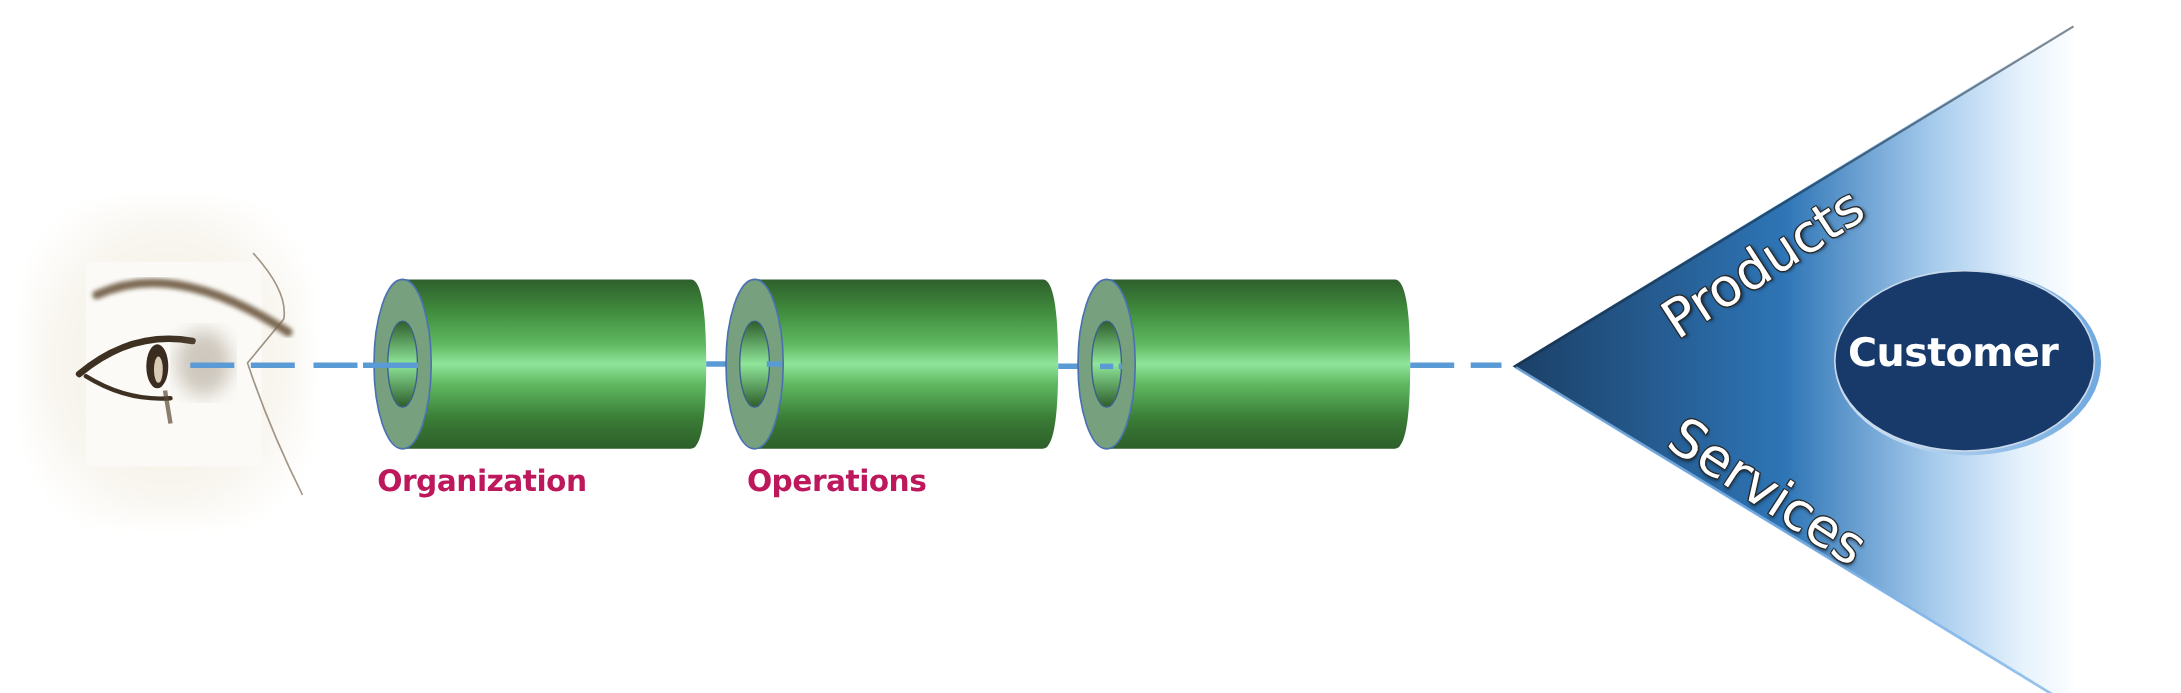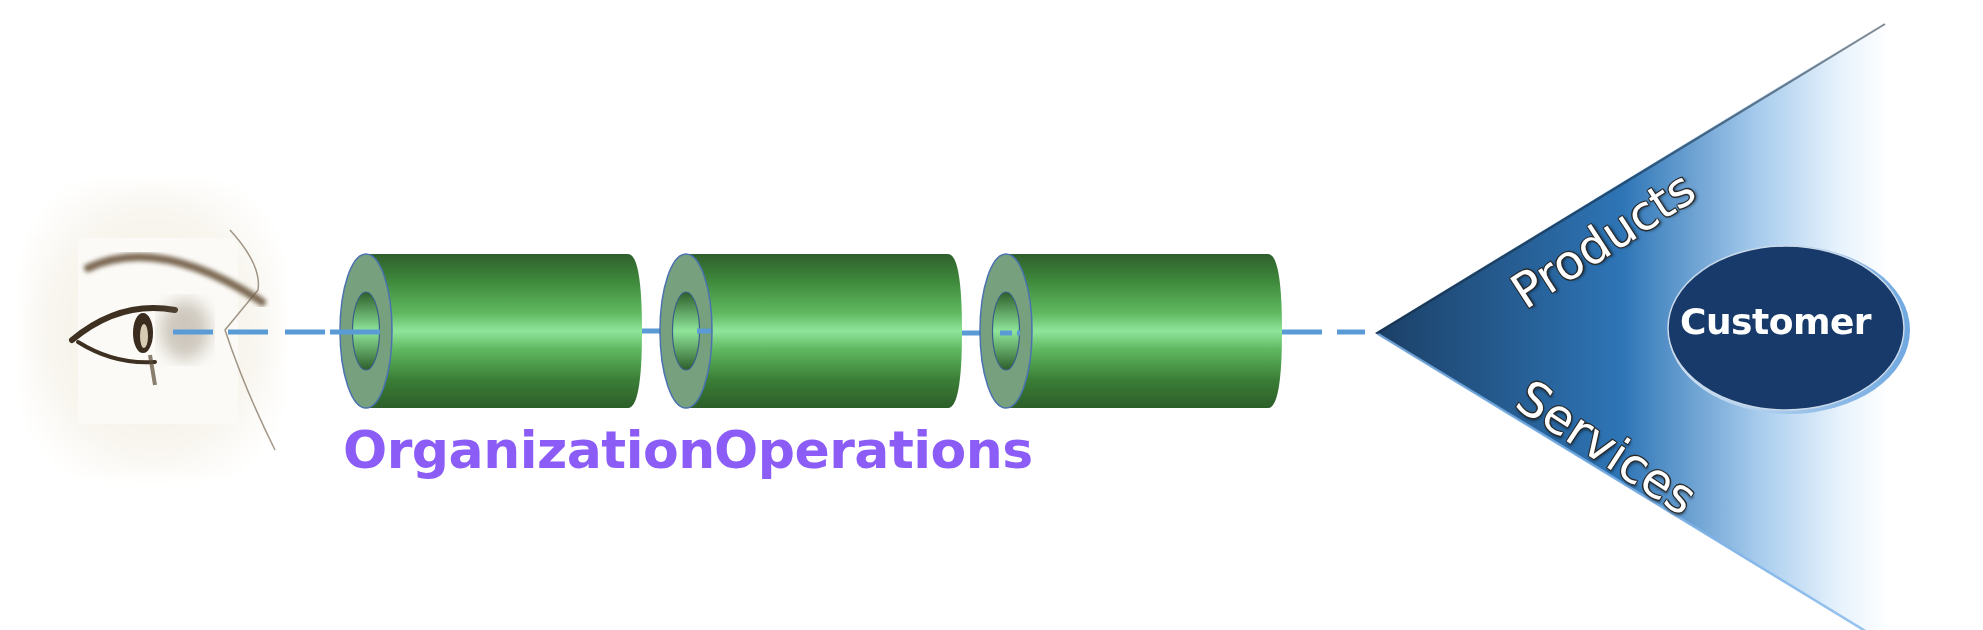--- a/index.html
+++ b/index.html
@@ -1,18 +1,18 @@
 <!DOCTYPE html>
 <html><head>
 <meta charset="utf-8">
 <style>
   html, body { margin: 0; padding: 0; background: #ffffff; }
   body { width: 1983px; height: 630px; overflow: hidden; position: relative; font-family: "Liberation Sans", sans-serif; }
   #stage { position: absolute; left: 0; top: 0; width: 1983px; height: 630px; }
-  .label { position: absolute; font-family: "DejaVu Sans", "Liberation Sans", sans-serif; font-weight: bold; color: #8b5cf6; font-size: 52px; letter-spacing: -0.5px; white-space: nowrap; line-height: 1; }
+  .label { position: absolute; font-family: "DejaVu Sans", "Liberation Sans", sans-serif; font-weight: bold; color: #be185d; font-size: 27px; letter-spacing: -0.5px; white-space: nowrap; line-height: 1; }
   .wedge-text { position: absolute; font-family: "DejaVu Sans", "Liberation Sans", sans-serif; color: #ffffff; font-size: 48px; white-space: nowrap; line-height: 1; transform-origin: 0 50%;
     text-shadow: -1px -1px 0 #2b2b2b, 1px -1px 0 #2b2b2b, -1px 1px 0 #2b2b2b, 1px 1px 0 #2b2b2b, 2px 2px 3px rgba(0,0,0,0.5); }
   .customer-text { position: absolute; font-family: "DejaVu Sans", "Liberation Sans", sans-serif; font-weight: bold; color: #ffffff; font-size: 36px; white-space: nowrap; line-height: 1; letter-spacing: -0.5px; }
 </style>
 </head>
 <body>
 
 <div id="stage">
   <svg width="1983" height="630" viewBox="0 0 1983 630" xmlns="http://www.w3.org/2000/svg">
     <defs>
@@ -117,21 +117,21 @@
     </g>
 
     <g>
       <ellipse cx="1789" cy="330" rx="121" ry="84" fill="url(#ellipseRim)"></ellipse>
       <ellipse cx="1786" cy="328" rx="118" ry="82" fill="#173A6A" stroke="#c9d9ea" stroke-width="1.5"></ellipse>
     </g>
   </svg>
 
   
   <div class="label" style="left:343px; top:424px;">Organization</div>
-  <div class="label" style="left:714px; top:424px;">Operations</div>
+  <div class="label" style="left:679px; top:424px;">Operations</div>
 
   
   <div class="wedge-text" style="left:1516px; top:272px; transform: rotate(-33deg);">Products</div>
   <div class="wedge-text" style="left:1522px; top:368px; transform: rotate(33deg);">Services</div>
 
   
   <div class="customer-text" style="left:1680px; top:304px;">Customer</div>
 </div>
 
 </body></html>

